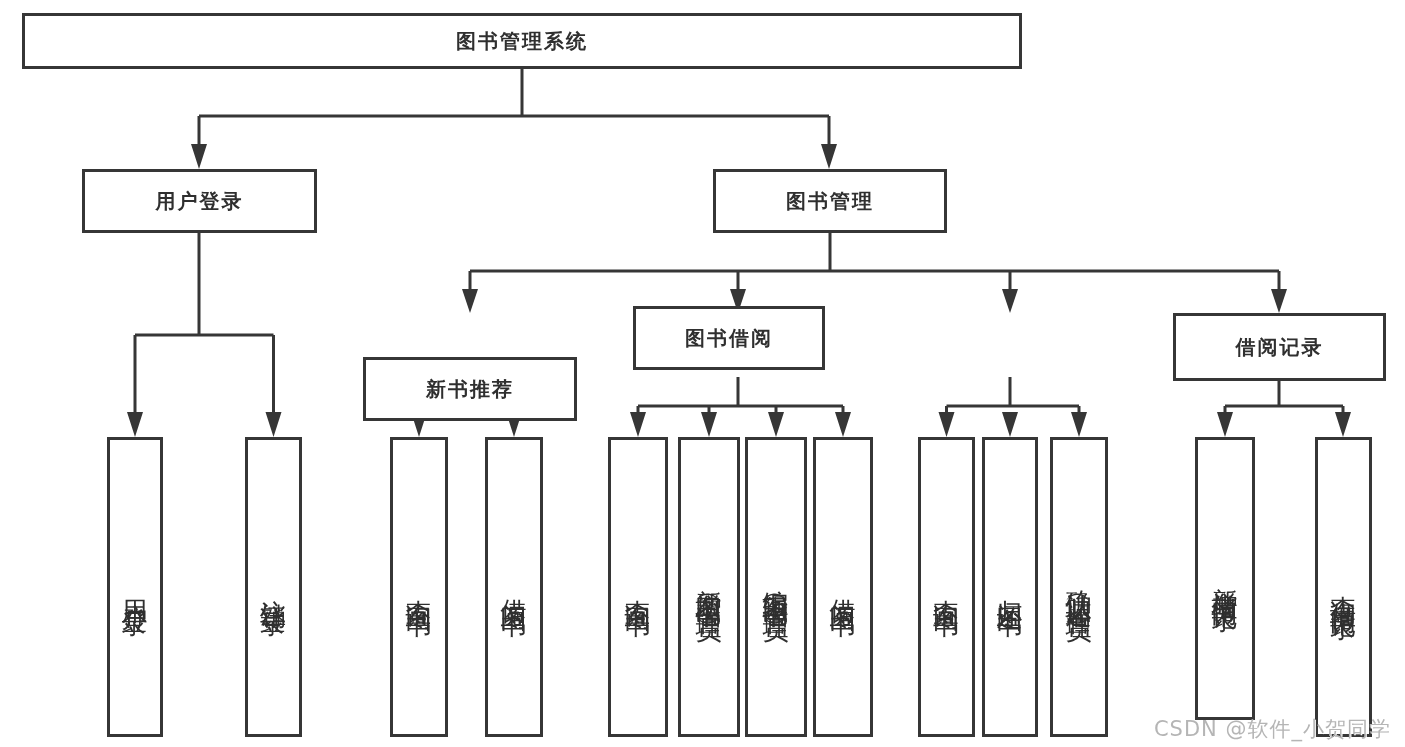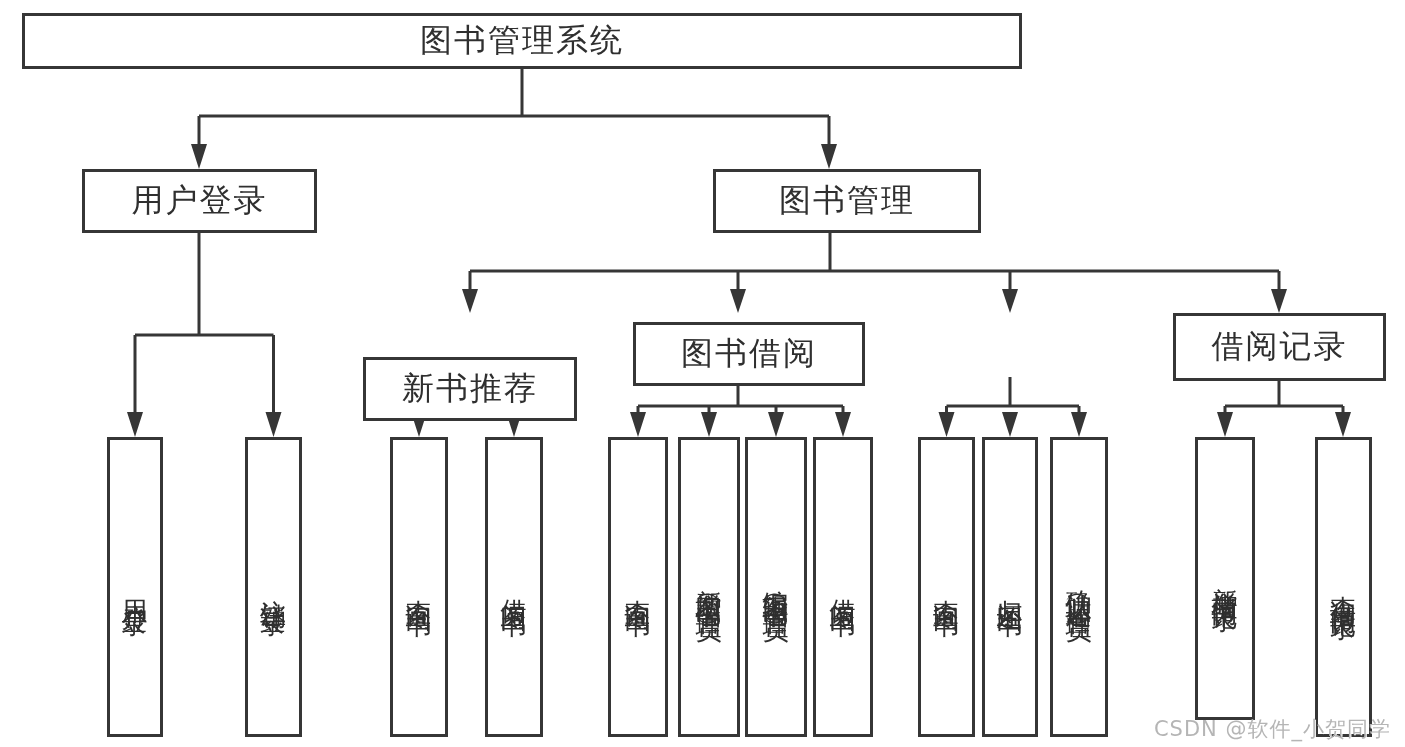--- a/index.html
+++ b/index.html
@@ -13,44 +13,44 @@
   svg.connectors{position:absolute;left:0;top:0;z-index:1;}
   .node{
     position:absolute;
     box-sizing:border-box;
     background:#ffffff;
     border:3px solid #363636;
     color:#2f2f2f;
     display:flex;align-items:center;justify-content:center;
     z-index:2;
   }
-  .node.h{font-size:32px;letter-spacing:2px;white-space:nowrap;}
+  .node.h{font-size:20px;letter-spacing:2px;white-space:nowrap;font-weight:bold;}
   .node.v{
     writing-mode:vertical-rl;
     text-orientation:mixed;
     font-size:26px;
     letter-spacing:4px;
     line-height:1;
   }
   .watermark{
     position:absolute;
     right:14px;bottom:4px;
     font-size:21px;
     color:#b5b5b5;
     letter-spacing:1px;
     text-shadow:1px 1px 0 #ffffff;
     z-index:3;
     white-space:nowrap;
   }
   
   #root-box   {left:22px;  top:13px;  width:1000px;height:56px;}
   #n-login    {left:82px;  top:169px; width:235px; height:64px;}
-  #n-bookmgmt {left:713px; top:169px; width:268px; height:64px;}
+  #n-bookmgmt {left:713px; top:169px; width:234px; height:64px;}
   #n-newbook  {left:363px; top:313px; width:214px; height:64px;margin-top:44px;}
-  #n-bookborrow{left:633px;top:322px; width:232px; height:64px;}
+  #n-bookborrow{left:633px;top:306px; width:192px; height:64px;}
   #n-current  {left:903px; top:313px; width:215px; height:64px;}
   #n-records  {left:1173px;top:313px; width:213px; height:68px;}
   #l-userlogin{left:107px; top:437px; width:56px;  height:300px;}
   #l-logout   {left:245px; top:437px; width:57px;  height:300px;}
   #l-query1   {left:390px; top:437px; width:58px;  height:300px;}
   #l-borrow1  {left:485px; top:437px; width:58px;  height:300px;}
   #l-query2   {left:608px; top:437px; width:60px;  height:300px;}
   #l-addbook  {left:678px; top:437px; width:62px;  height:300px;}
   #l-editbook {left:745px; top:437px; width:62px;  height:300px;}
   #l-borrow2  {left:813px; top:437px; width:60px;  height:300px;}

